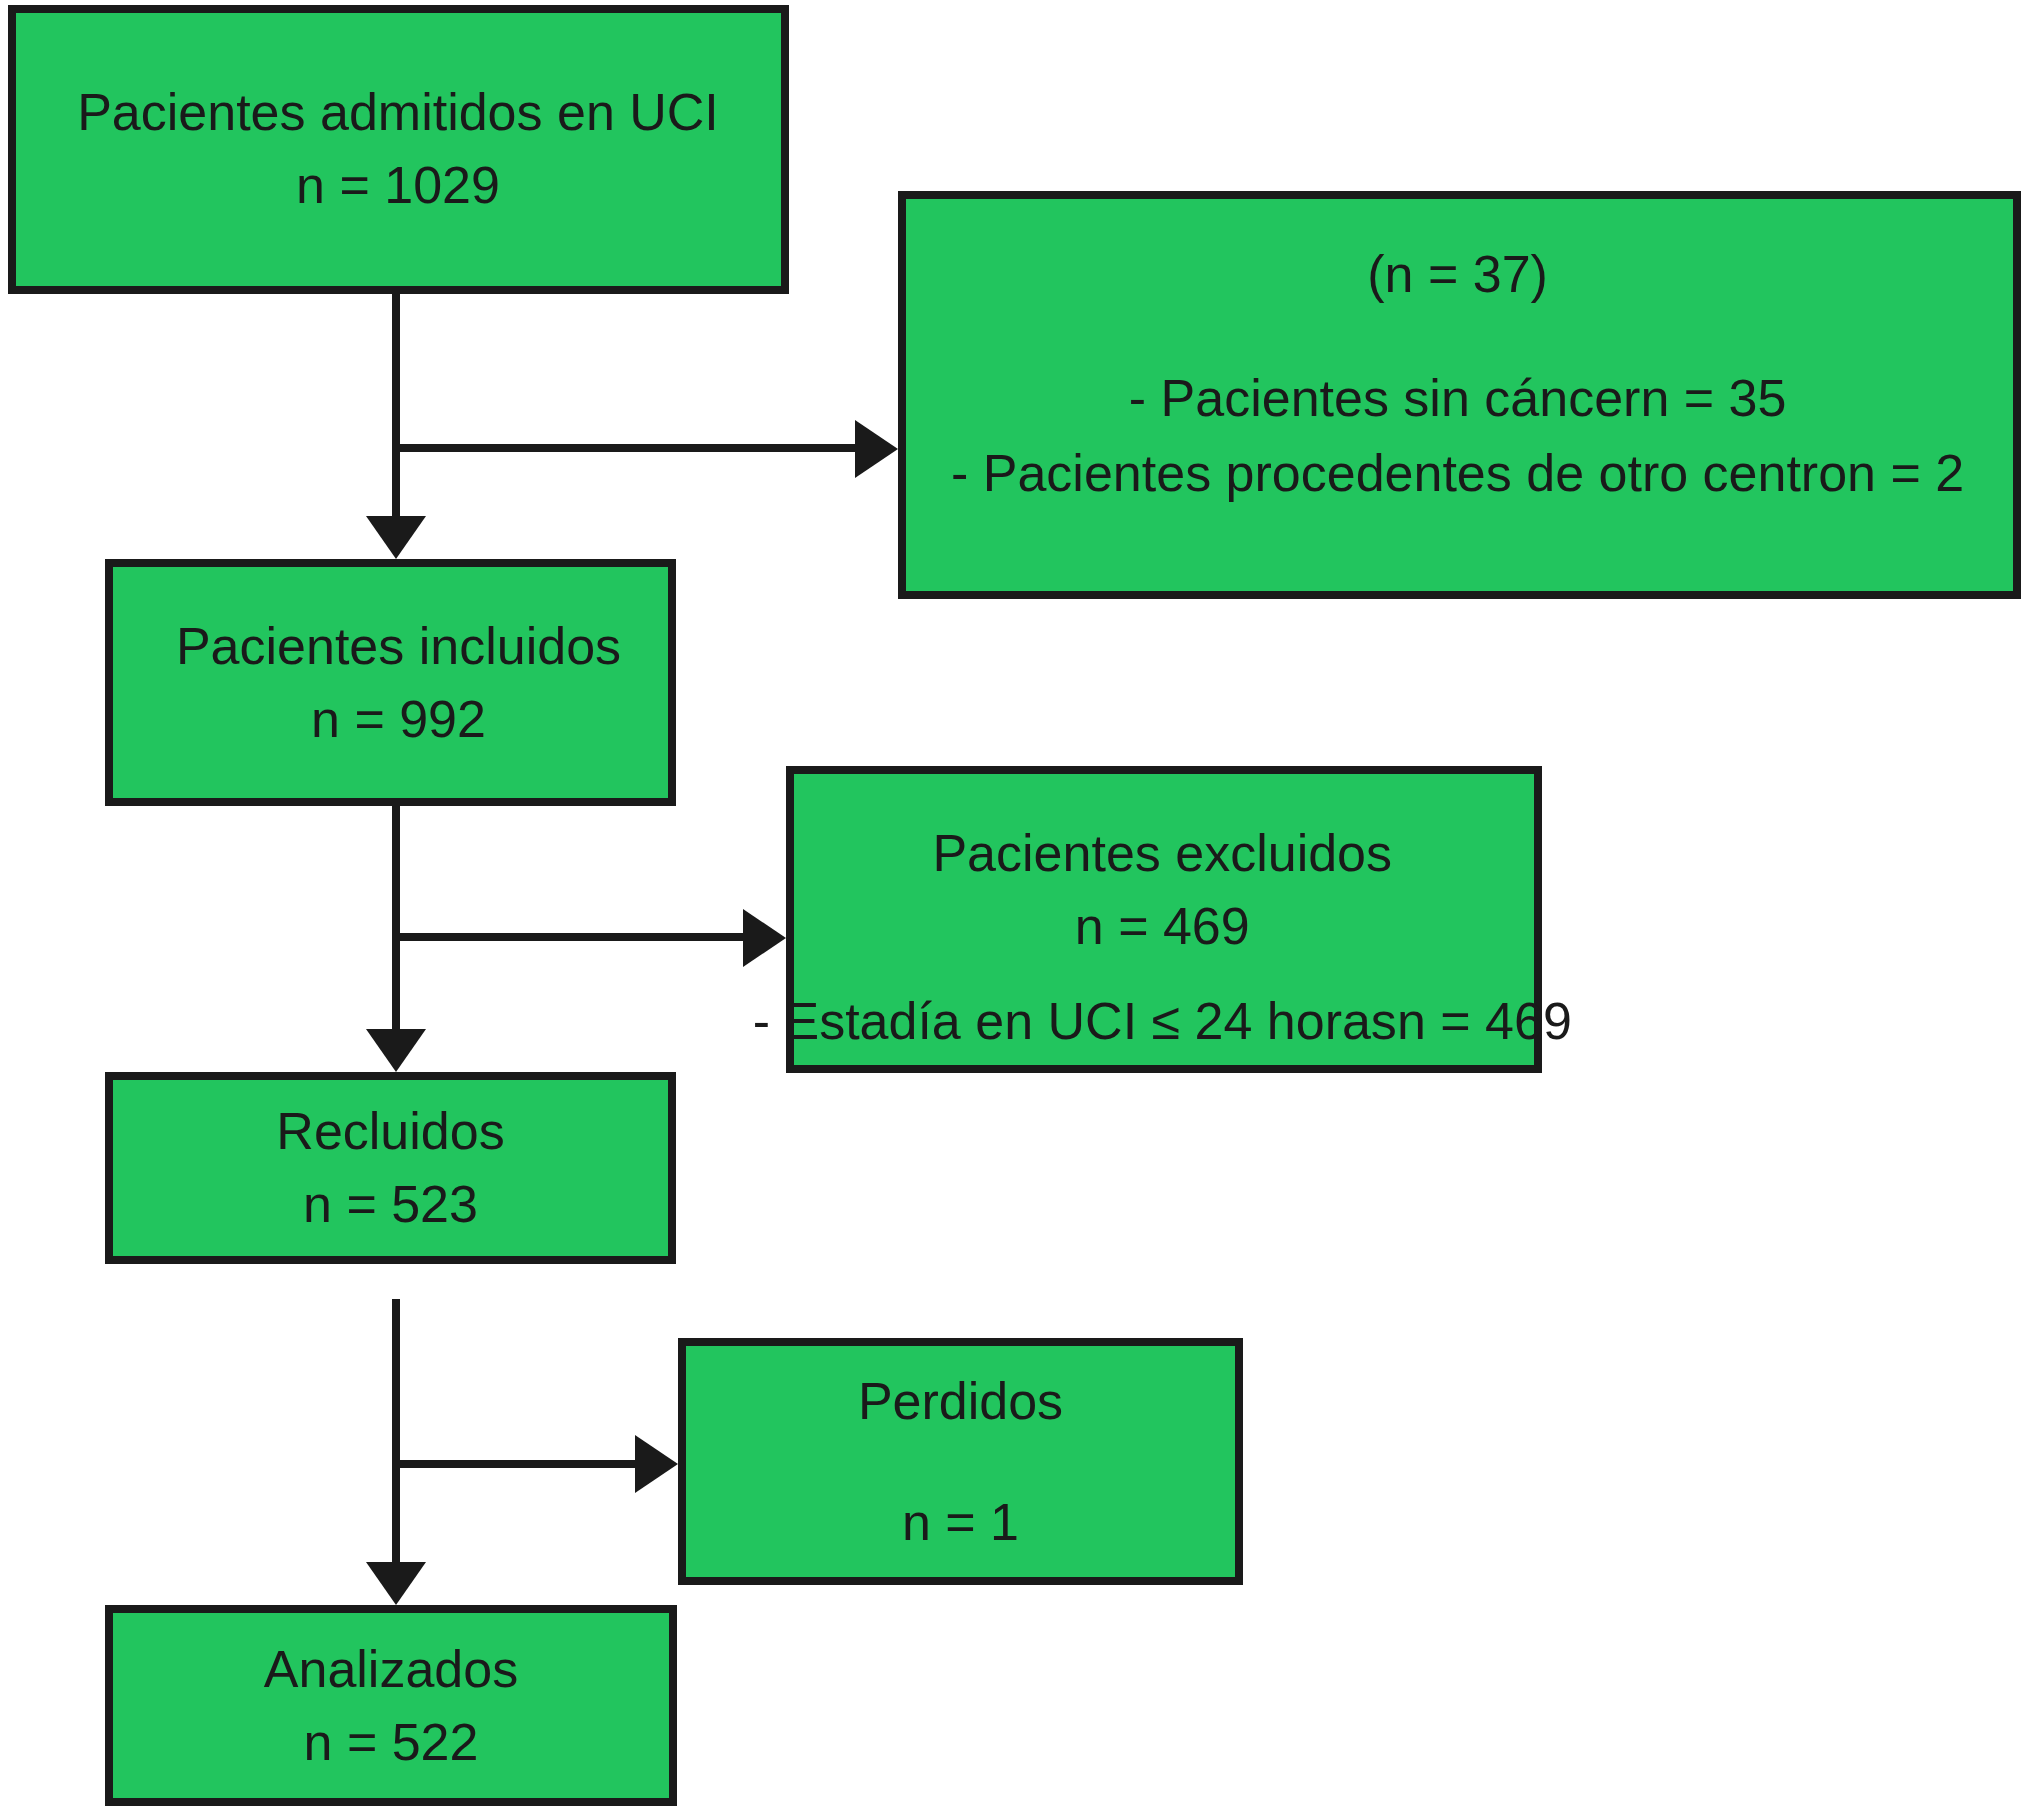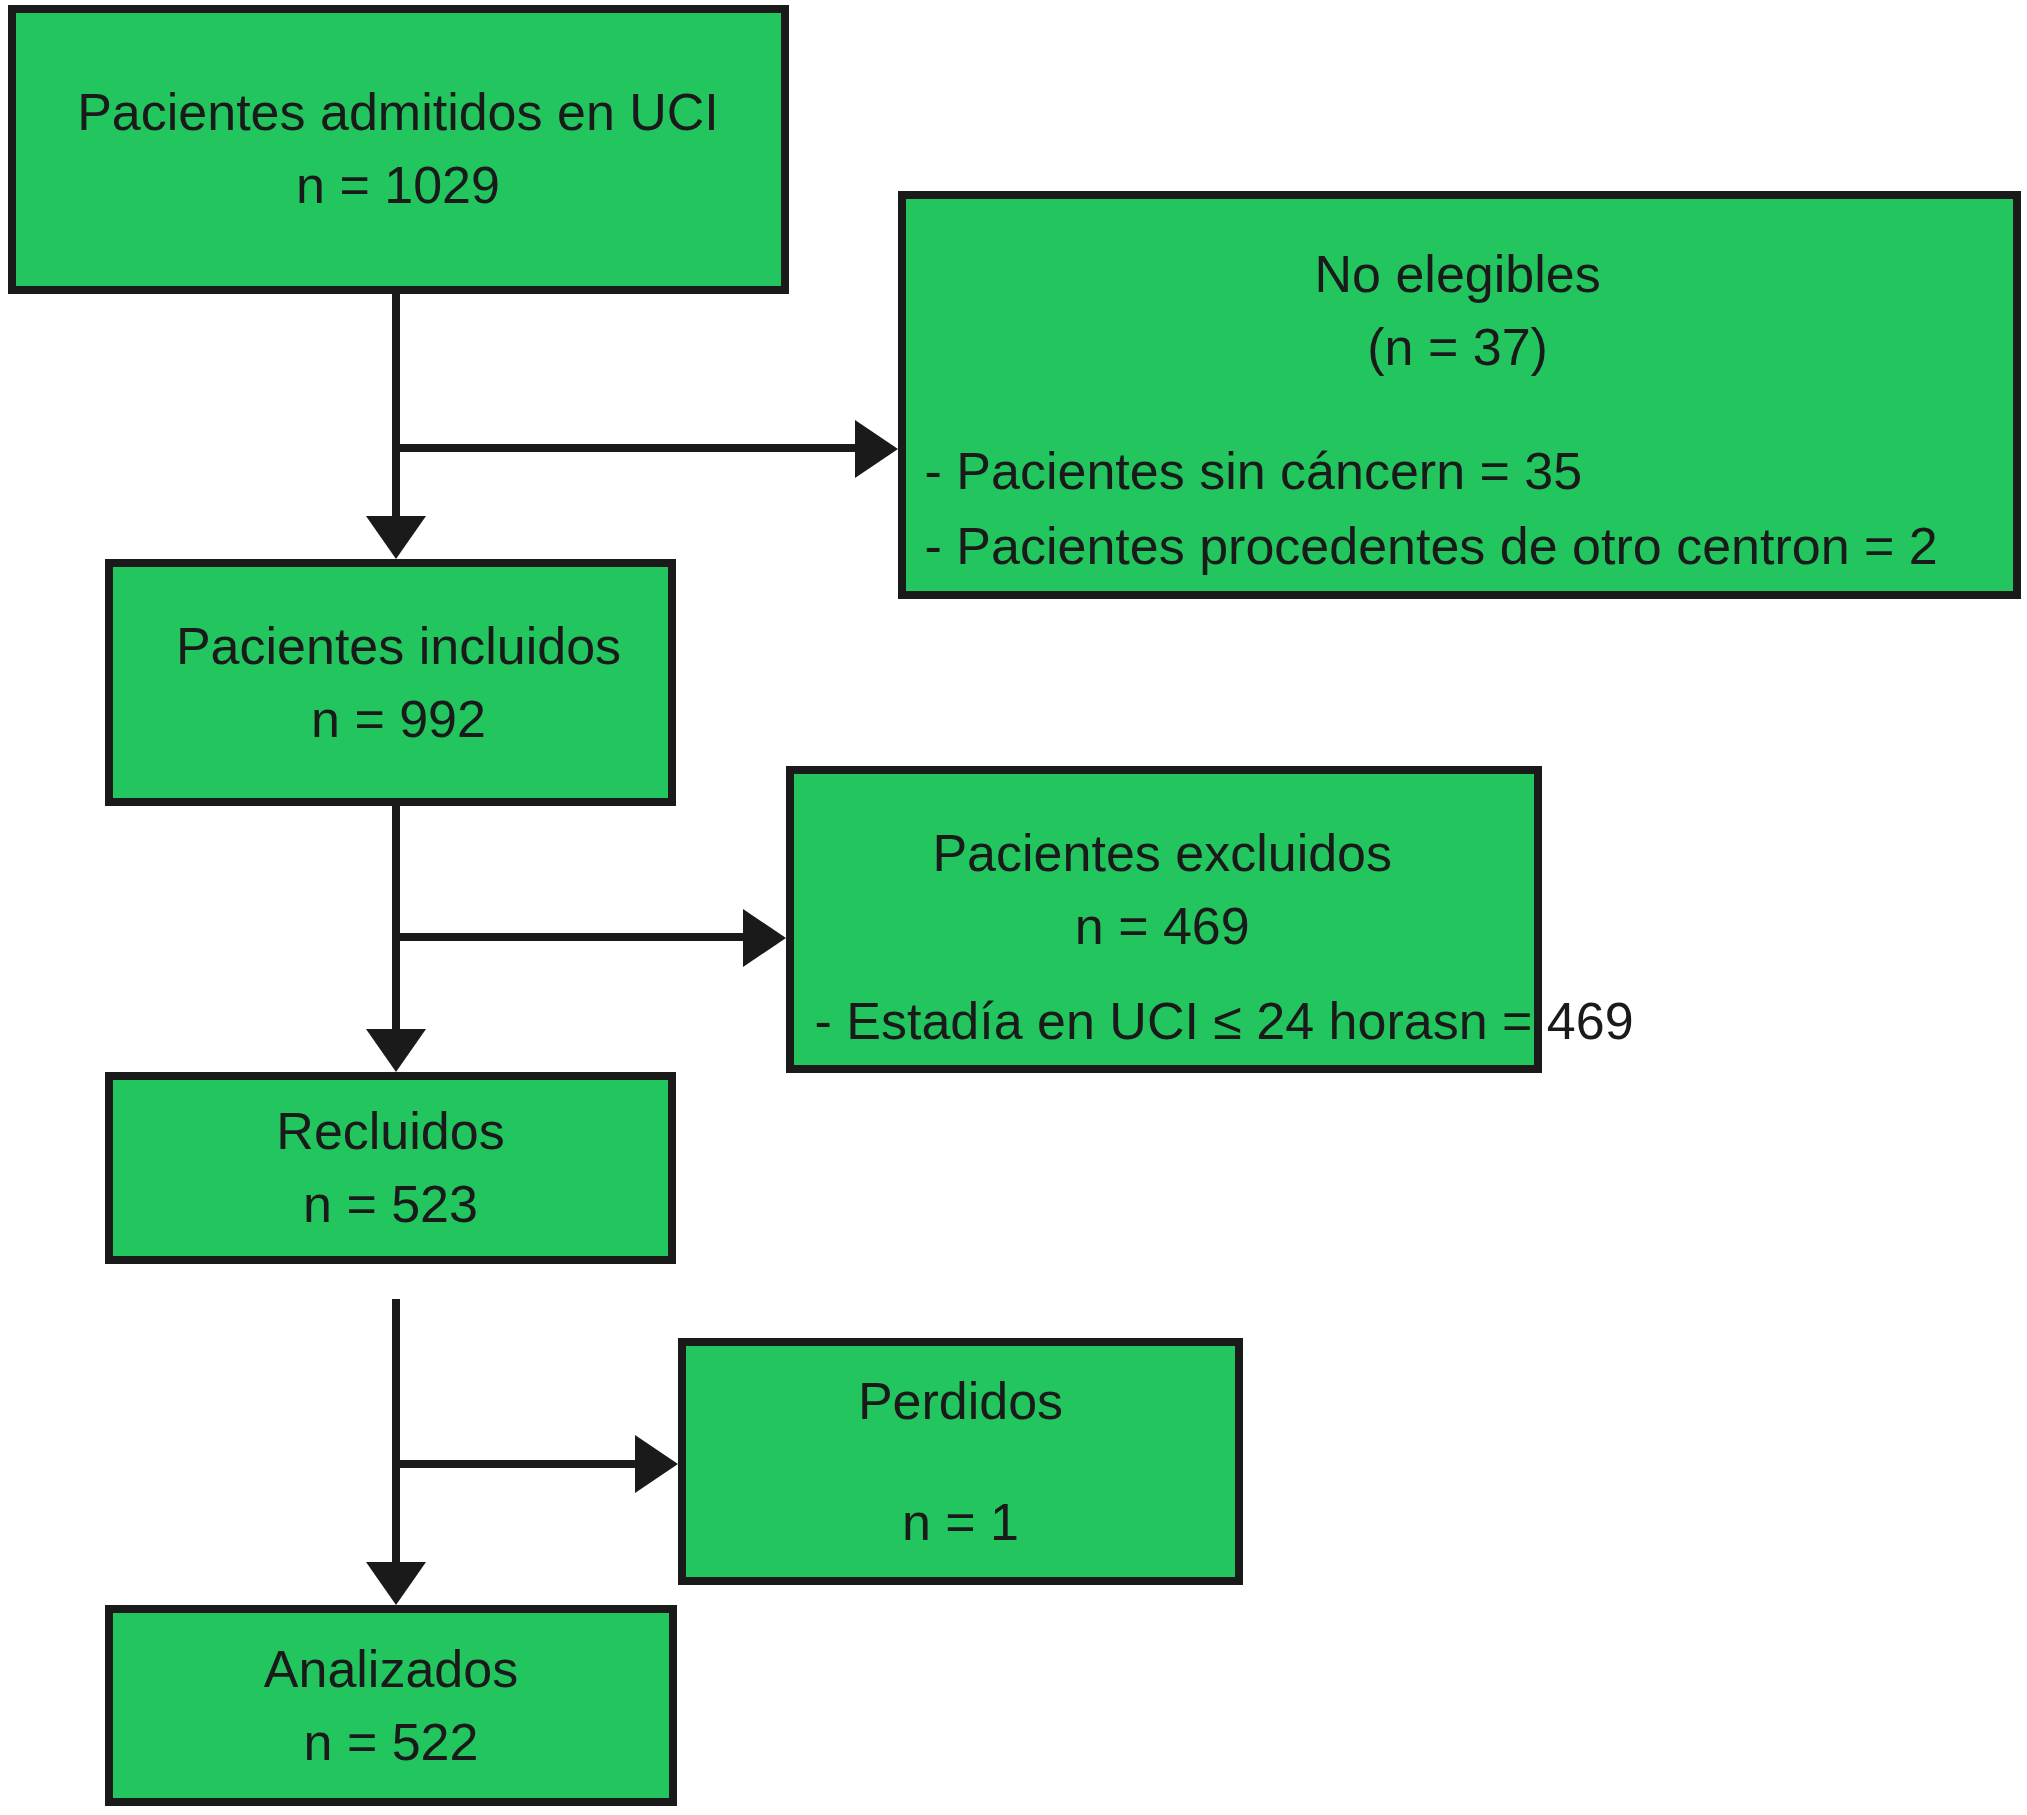--- a/index.html
+++ b/index.html
@@ -34,21 +34,21 @@
     white-space: nowrap;
     text-align: center;
   }
   .detail {
     display: flex;
     flex-direction: column;
   }
   .detail .line.center { text-align: center; }
   .bullet-row {
     display: flex;
-    justify-content: flex-start;
+    justify-content: center;
     align-items: baseline;
     font-size: 52px;
     line-height: 75px;
     white-space: nowrap;
   }
   .vline {
     position: absolute;
     width: 8.4px;
     background: #1a1a1a;
   }
@@ -95,21 +95,20 @@
     <div class="line">Pacientes admitidos en UCI</div>
     <div class="line">n = 1029</div>
   </div>
 
   <div class="vline" style="left:392px; top:294px; height:228px;"></div>
   <div class="arrow-down" style="left:366px; top:516px;"></div>
   <div class="hline" style="left:392px; top:444px; width:466px;"></div>
   <div class="arrow-right" style="left:855px; top:420px;"></div>
 
   <div class="box detail" id="box-noteligible">
-    <div class="line center">No elegibles</div>
     <div class="line center">(n = 37)</div>
     <div class="gap-noteligible"></div>
     <div class="bullet-row">
       <span>- Pacientes sin cáncer</span>
       <span>n = 35</span>
     </div>
     <div class="bullet-row">
       <span>- Pacientes procedentes de otro centro</span>
       <span>n = 2</span>
     </div>

